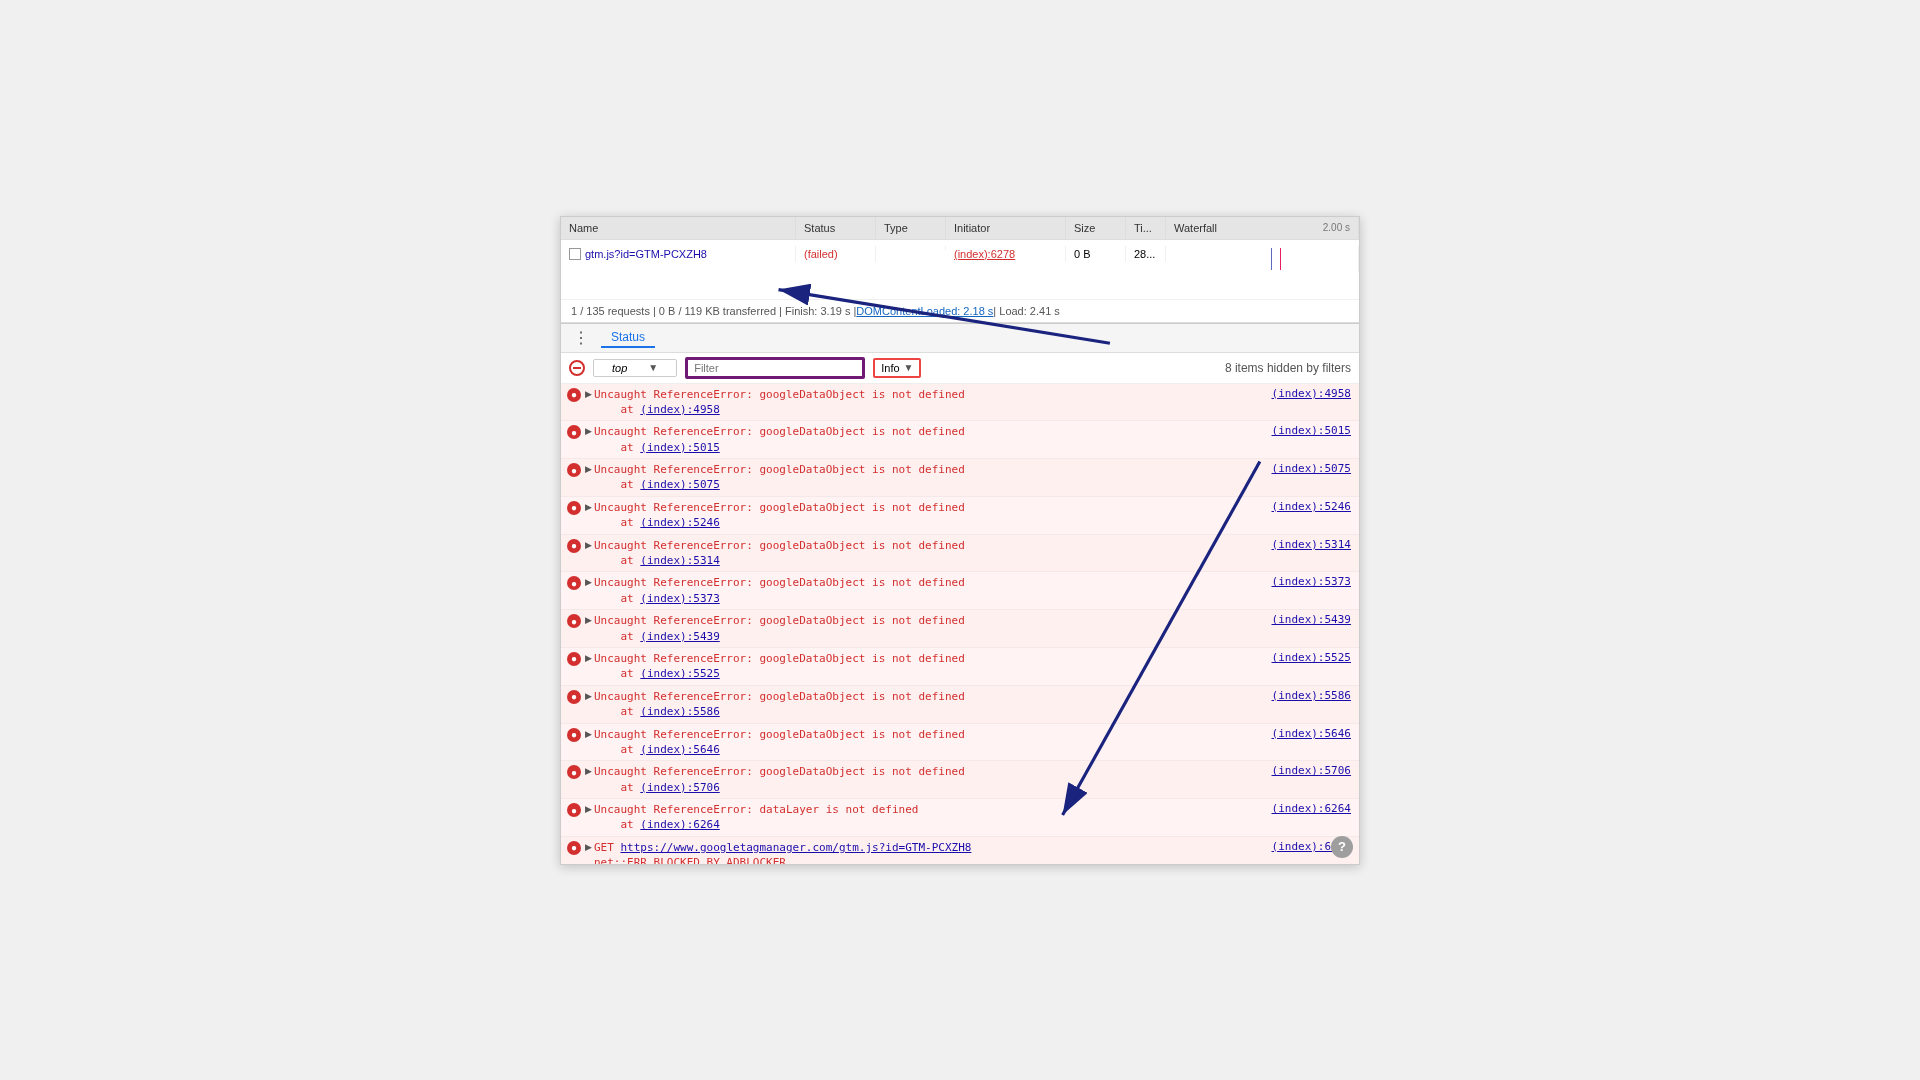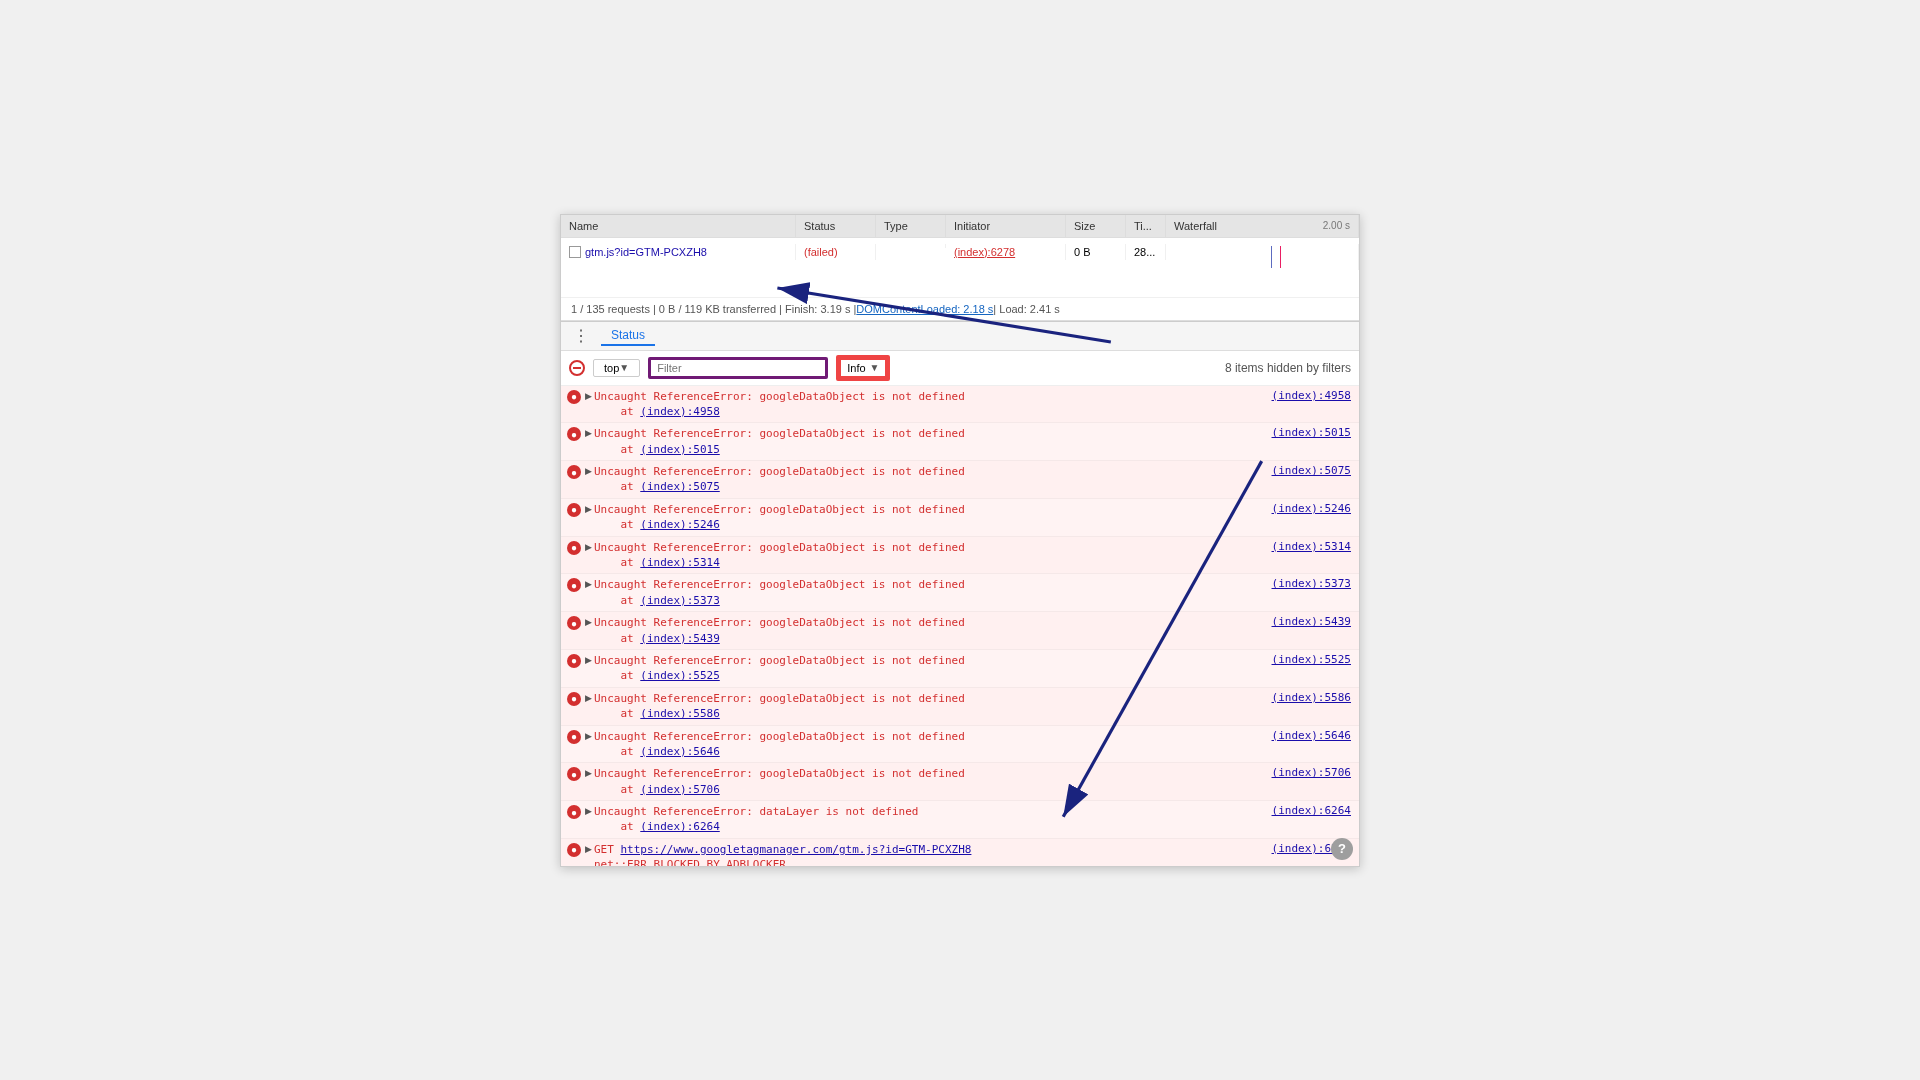--- a/index.html
+++ b/index.html
@@ -153,38 +153,39 @@
     .no-entry-icon::after {
       content: '';
       width: 8px;
       height: 2px;
       background: #d32f2f;
     }
     .context-selector {
       display: flex;
       align-items: center;
       border: 1px solid #ccc;
-      padding: 2px 10px;
-      font-size: 11px;
-      gap: 0;
+      padding: 2px 18px;
+      font-size: 11px;
+      gap: 21px;
       background: #fff;
       border-radius: 2px;
+      font-style: italic;
     }
     .dropdown-arrow { font-size: 10px; color: #555; }
     .filter-input {
       border: 3px solid #701a75;
       padding: 2px 6px;
       font-size: 11px;
       width: 180px;
       border-radius: 2px;
     }
     .log-level-selector {
       display: flex;
       align-items: center;
-      border: 5px solid #ef4444;
+      border: 2px solid #ef4444;
       padding: 2px 6px;
       font-size: 11px;
       gap: 4px;
       background: #fff;
       border-radius: 2px;
     }
     .hidden-count {
       margin-left: auto;
       font-size: 12px;
       color: #555;

